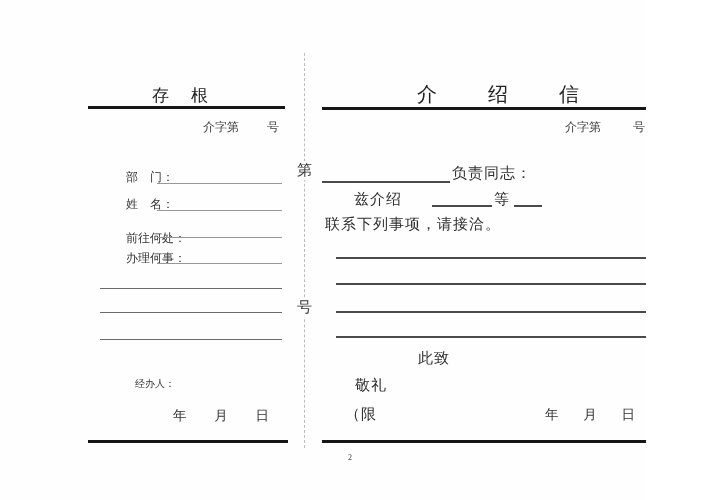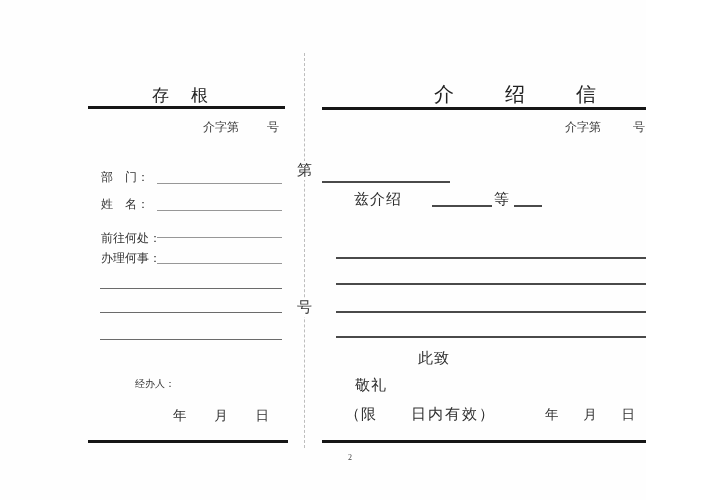--- a/index.html
+++ b/index.html
@@ -7,33 +7,33 @@
     position:relative;
     width:646px;height:500px;
     background:#fefefe;
     font-family:"Liberation Serif","DejaVu Serif",serif;
     color:#2e2e2e;
     overflow:hidden;
   }
   .abs{position:absolute;white-space:nowrap;}
   
   .stub-title{left:152px;top:84px;font-size:17px;letter-spacing:22px;color:#222;}
-  .letter-title{left:417px;top:81px;font-size:20px;letter-spacing:51px;color:#222;margin-left:17px;}
+  .letter-title{left:417px;top:81px;font-size:20px;letter-spacing:51px;color:#222;}
   
   .rule-thick{position:absolute;height:3px;background:#161616;}
   .stub-rule-top{left:88px;top:106px;width:197px;}
   .stub-rule-bottom{left:88px;top:440px;width:200px;}
   .letter-rule-top{left:322px;top:107px;width:336px;}
   .letter-rule-bottom{left:322px;top:440px;width:336px;}
   
   .serial{display:flex;justify-content:space-between;font-size:12px;color:#3a3a3a;}
   .stub-serial{left:203px;top:119px;width:76px;}
   .letter-serial{left:565px;top:119px;width:80px;}
   
-  .field-label{font-size:12px;color:#333;}
+  .field-label{font-size:12px;color:#333;margin-left:25px;}
   .u-line{position:absolute;height:1px;background:#979797;}
   .fill-line{position:absolute;height:1px;background:#6b6b6b;}
   .blank-dark{position:absolute;height:1.5px;background:#4a4a4a;}
   
   .divider{position:absolute;left:304px;top:53px;height:395px;border-left:1px dashed #bdbdbd;}
   .divider-char{font-size:15px;color:#333;background:#fefefe;padding:0 1px;}
   
   .body-txt{font-size:15px;letter-spacing:1px;color:#2e2e2e;}
   .small-txt{font-size:10px;color:#333;}
   .date-row{display:flex;justify-content:space-between;font-size:13.5px;color:#333;}
@@ -84,37 +84,38 @@
 
   <div class="abs letter-title">介绍信</div>
   <div class="rule-thick letter-rule-top"></div>
 
   <div class="abs serial letter-serial">
     <span>介字第</span>
     <span>号</span>
   </div>
 
   <div class="blank-dark" style="left:322px;top:181px;width:128px;"></div>
+  <div class="abs body-txt" style="left:452px;top:164px;">负责同志：</div>
 
   <div class="abs body-txt" style="left:354px;top:190px;">兹介绍</div>
   <div class="blank-dark" style="left:432px;top:205px;width:60px;"></div>
   <div class="abs body-txt" style="left:494px;top:190px;">等</div>
   <div class="blank-dark" style="left:514px;top:205px;width:28px;"></div>
 
+  <div class="abs body-txt" style="left:325px;top:215px;">联系下列事项，请接洽。</div>
 
   <div class="blank-dark" style="left:336px;top:257px;width:315px;"></div>
   <div class="blank-dark" style="left:336px;top:283px;width:315px;"></div>
   <div class="blank-dark" style="left:336px;top:311px;width:315px;"></div>
   <div class="blank-dark" style="left:336px;top:336px;width:315px;"></div>
 
   <div class="abs body-txt" style="left:418px;top:349px;">此致</div>
   <div class="abs body-txt" style="left:355px;top:376px;">敬礼</div>
 
   <div class="abs body-txt" style="left:345px;top:405px;">（限</div>
-  <div class="abs body-txt" style="left:411px;top:405px;letter-spacing:2px;">日内有效）</div>
 
   <div class="abs date-row" style="left:545px;top:406px;width:90px;">
     <span>年</span>
     <span>月</span>
     <span>日</span>
   </div>
 
   <div class="rule-thick letter-rule-bottom"></div>
 
   <div class="abs page-num">2</div>

